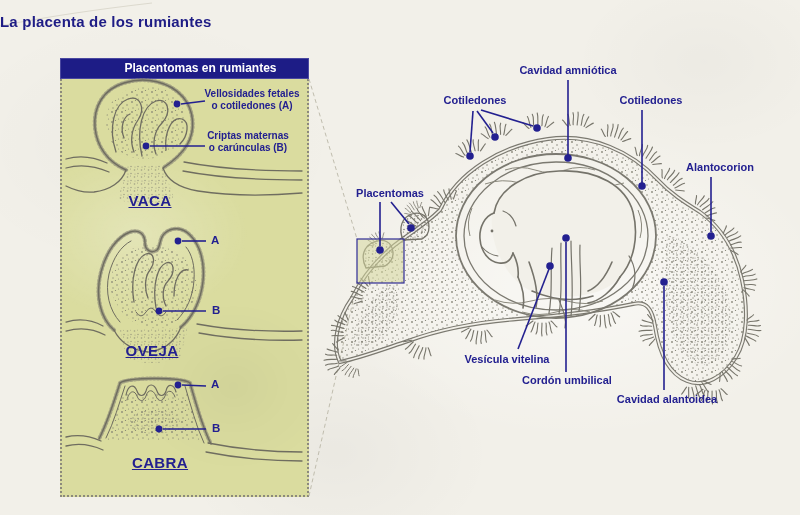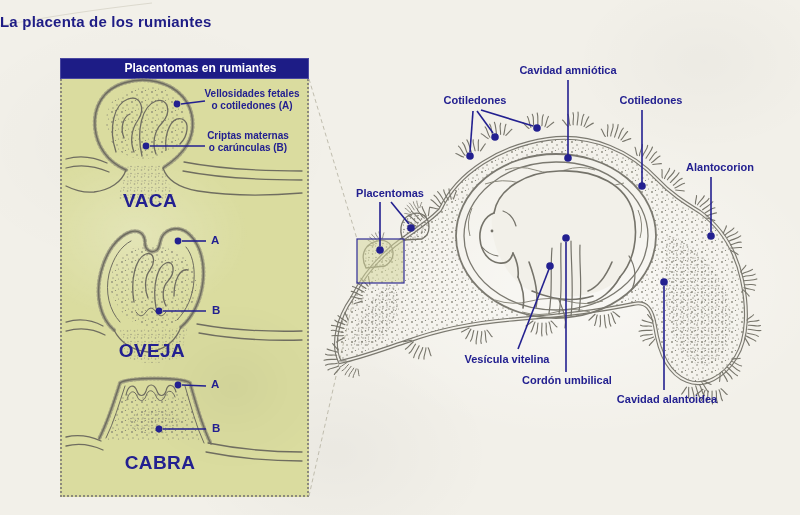--- a/index.html
+++ b/index.html
@@ -28,21 +28,21 @@
     position:absolute;left:-2px;top:-2px;width:249px;height:21px;
     background:#1d1c86;border:1px solid #4a48a0;box-sizing:border-box;
     color:#ffffff;font-size:12px;font-weight:700;text-align:center;line-height:19px;padding-left:32px;
   }
   .art{position:absolute;left:0;top:0;z-index:2;pointer-events:none;}
   .lbl{
     position:absolute;color:#232090;font-weight:700;font-size:11px;line-height:13px;
     text-align:center;z-index:3;white-space:nowrap;
   }
   .lbl.small{font-size:10px;line-height:11.5px;}
-  .lbl.animal{font-size:19px;letter-spacing:.4px;}
+  .lbl.animal{font-size:15px;letter-spacing:.4px;text-decoration:underline;}
   .lbl.marker{font-size:11.5px;}
 </style>
 </head>
 <body>
 
 <div class="stage">
 
   <div class="title">La placenta de los rumiantes</div>
 
   <div class="panel">

